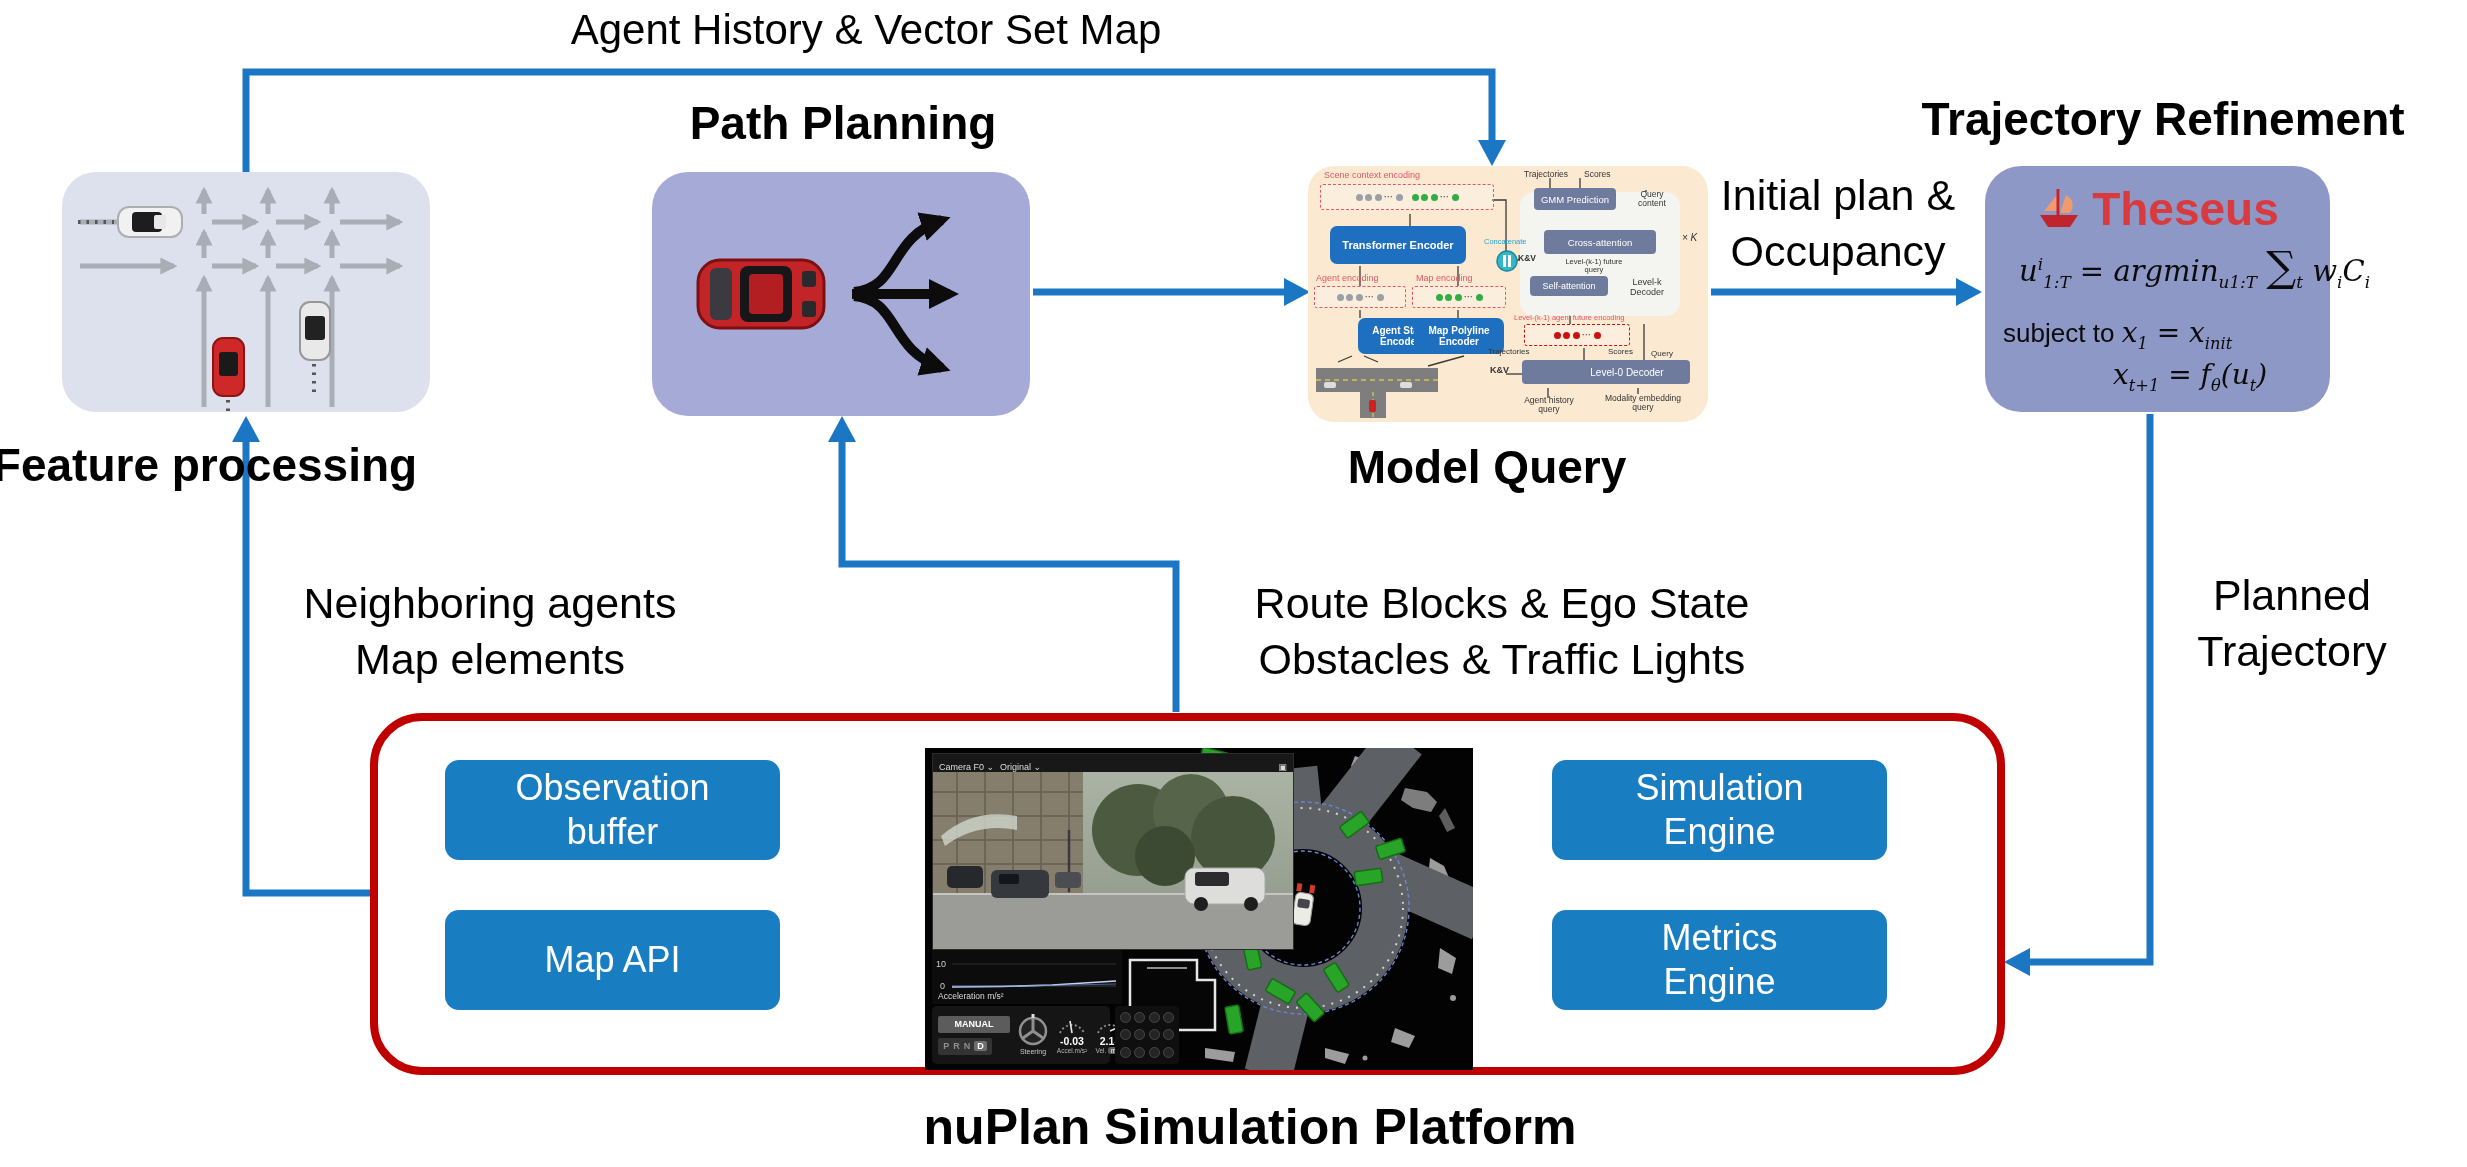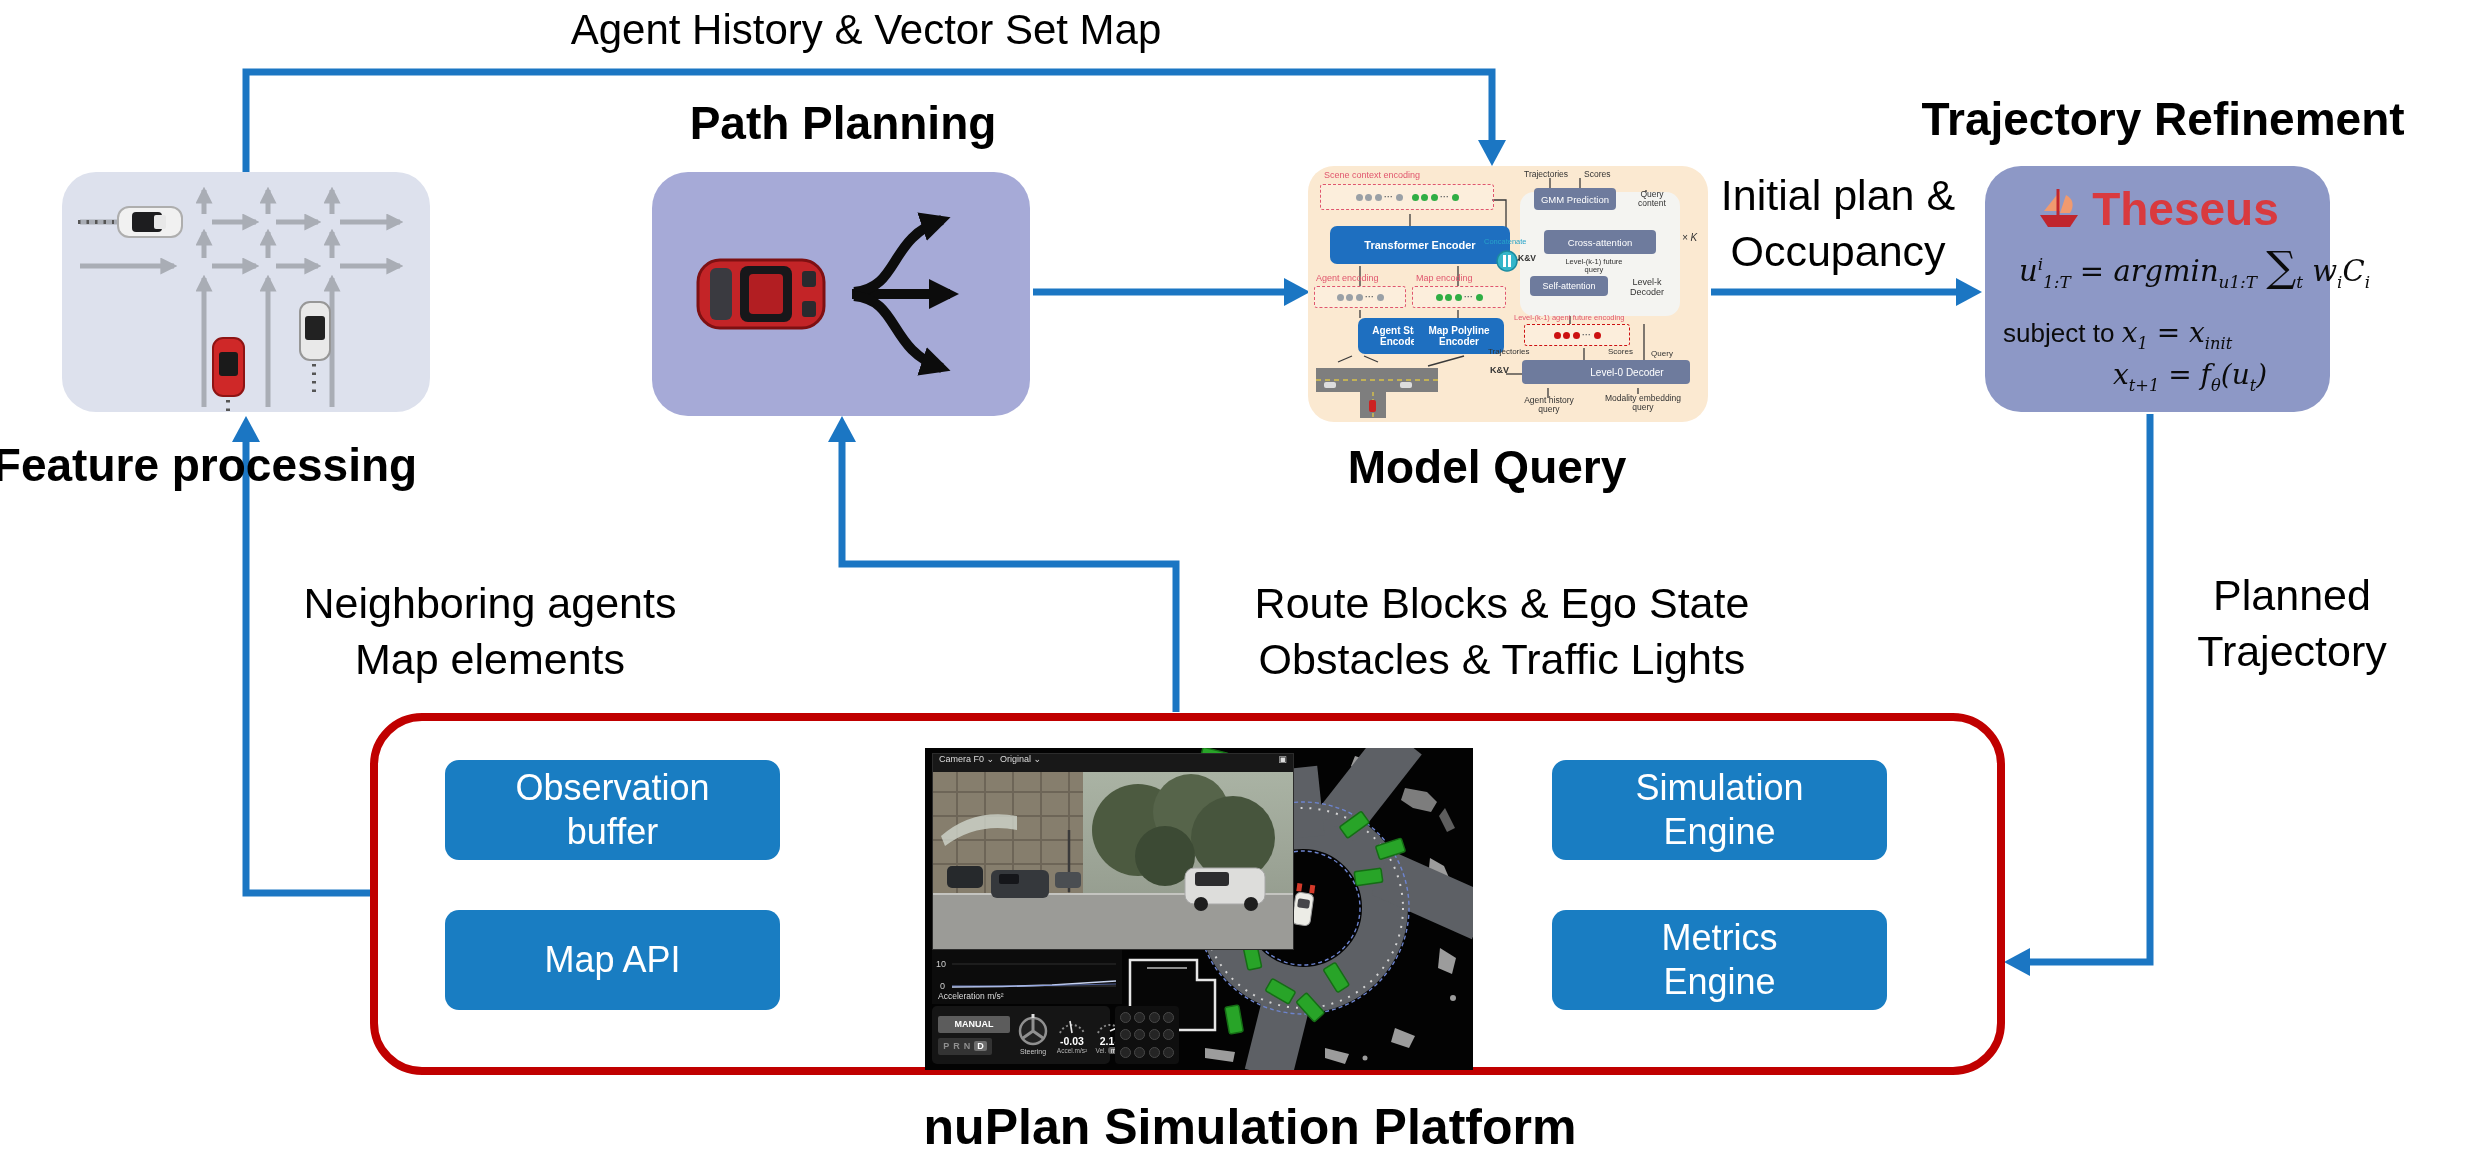--- a/index.html
+++ b/index.html
@@ -48,21 +48,21 @@
   .theseus-text{font-weight:bold;font-size:46px;color:#d93a3e;}
   .eq{position:absolute;font-family:"DejaVu Serif",serif;font-style:italic;font-size:29px;color:#0b0b0b;white-space:nowrap;}
   .tk-p{vertical-align:super;font-size:.58em;}
   .tk-b{vertical-align:sub;font-size:.58em;}
   .tk-S{font-size:1.45em;font-style:normal;}
   .tk-rm{font-style:normal;font-family:"Liberation Sans",sans-serif;font-size:.93em;}
   
   .viewer{position:absolute;left:925px;top:748px;width:548px;height:322px;background:#000;overflow:hidden;}
   .cam{position:absolute;left:7px;top:5px;width:362px;height:197px;background:#111;
        border:1px solid #2c2c2c;box-sizing:border-box;}
-  .cam-head{height:18px;background:#181818;display:flex;align-items:flex-start;gap:6px;
+  .cam-head{height:18px;background:#181818;display:flex;align-items:flex-end;gap:6px;
             padding:0 6px;color:#ddd;font-size:9px;}
   .cam-head .sp{flex:1;}
   .chart{position:absolute;left:7px;top:202px;width:190px;height:54px;background:#0c0c0c;color:#cfcfcf;}
   .chart-label{position:absolute;left:6px;bottom:3px;font-size:8.5px;color:#ddd;}
   .hud{position:absolute;left:7px;top:258px;width:178px;height:58px;background:#151515;border-radius:5px;
        display:flex;align-items:center;gap:6px;padding:4px 6px;box-sizing:border-box;}
   .hud-col{display:flex;flex-direction:column;gap:5px;}
   .manual{width:72px;height:17px;background:#5c5c5c;color:#fff;font-size:9px;font-weight:bold;
           display:flex;align-items:center;justify-content:center;border-radius:2px;}
   .prnd{width:54px;height:17px;background:#333;border-radius:2px;display:flex;align-items:center;
@@ -229,21 +229,21 @@
           <span class="dot sm dg"></span>
           <span class="ddd">···</span>
           <span class="dot sm dg"></span>
         <span style="width:4px;"></span>
         <span class="dot sm dgr"></span>
           <span class="dot sm dgr"></span>
           <span class="dot sm dgr"></span>
           <span class="ddd">···</span>
           <span class="dot sm dgr"></span>
       </div>
-      <div class="mq-bluebox" style="left:22px;top:60px;width:180px;height:38px;">Transformer Encoder</div>
+      <div class="mq-bluebox" style="left:22px;top:60px;width:136px;height:38px;">Transformer Encoder</div>
       <div class="mq-lab mq-red" style="left:8px;top:108px;">Agent encoding</div>
       <div class="mq-dash" style="left:6px;top:120px;width:90px;height:20px;">
         <span class="dot sm dg"></span>
           <span class="dot sm dg"></span>
           <span class="dot sm dg"></span>
           <span class="ddd">···</span>
           <span class="dot sm dg"></span>
       </div>
       <div class="mq-lab mq-red" style="left:108px;top:108px;">Map encoding</div>
       <div class="mq-dash" style="left:104px;top:120px;width:92px;height:20px;">

